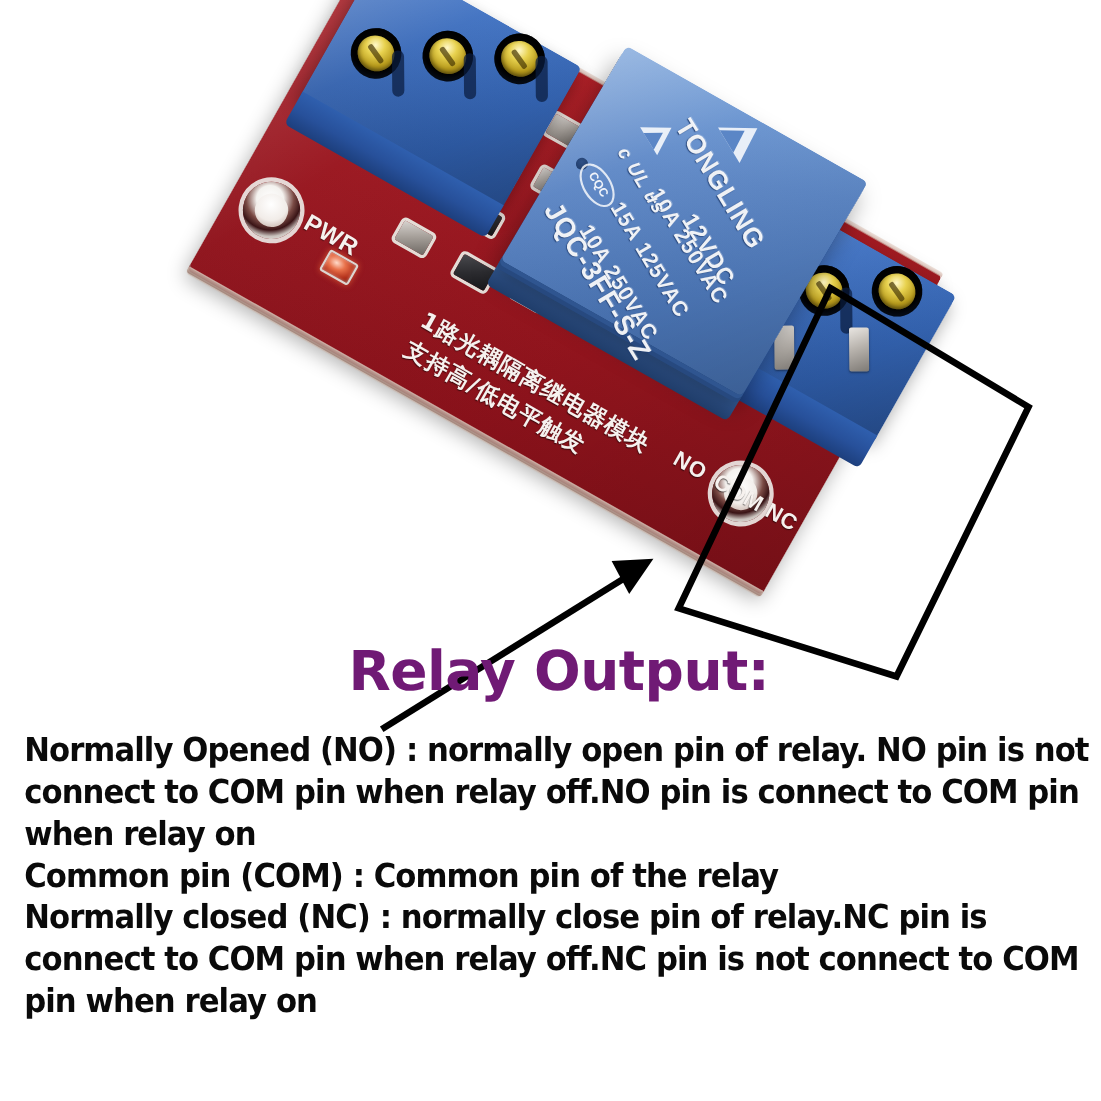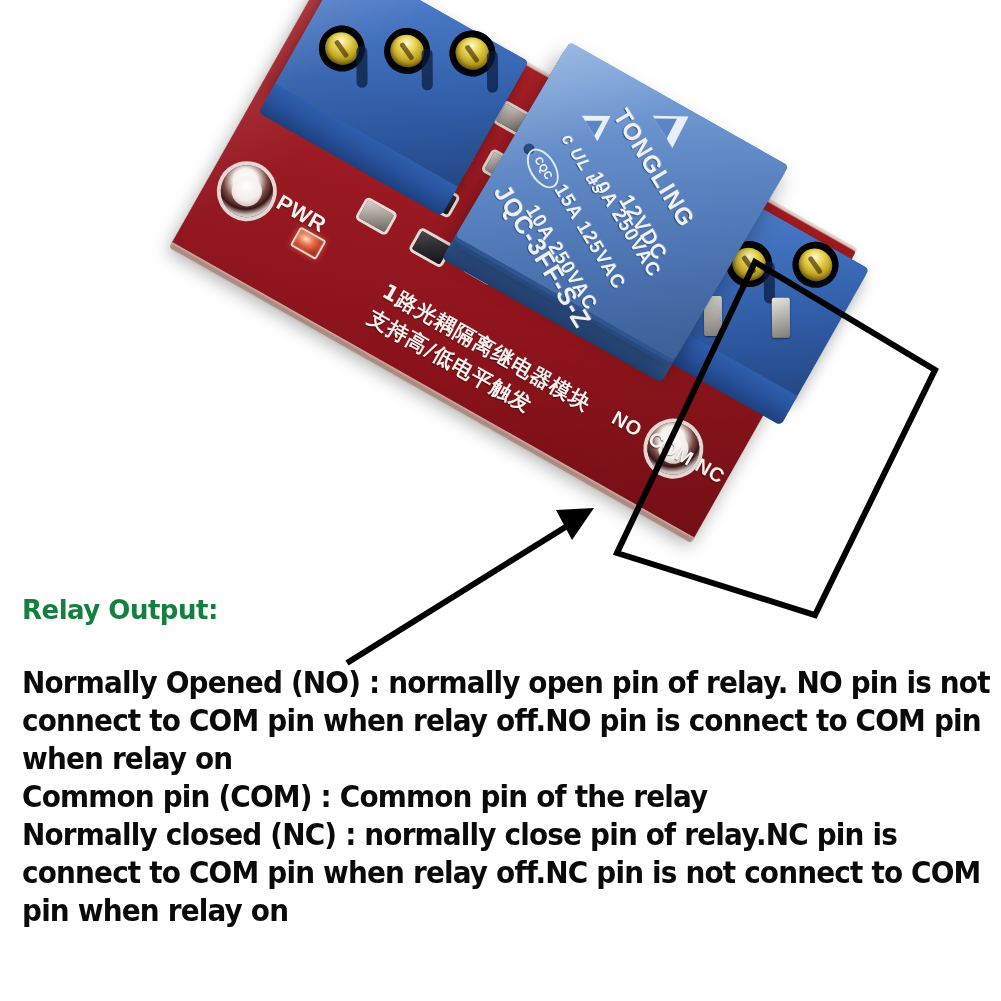--- a/index.html
+++ b/index.html
@@ -386,25 +386,26 @@
   
   #caption {
     position: absolute;
     left: 14px;
     top: 586px;
     width: 980px;
   }
   #caption-title {
     font-family: "DejaVu Sans", sans-serif;
     font-weight: bold;
-    font-size: 26px;
+    font-size: 50px;
     line-height: 48px;
-    color: #15803d;
+    color: #701a75;
     letter-spacing: -0.5px;
     margin: 0 0 30px 8px;
+    text-align: center;
   }
   #caption-body {
     font-family: "DejaVu Sans", sans-serif;
     font-weight: bold;
     font-size: 30px;
     line-height: 38px;
     color: #0a0a0a;
     letter-spacing: -0.9px;
     margin: 0 0 0 8px;
     transform: scaleX(0.93);

